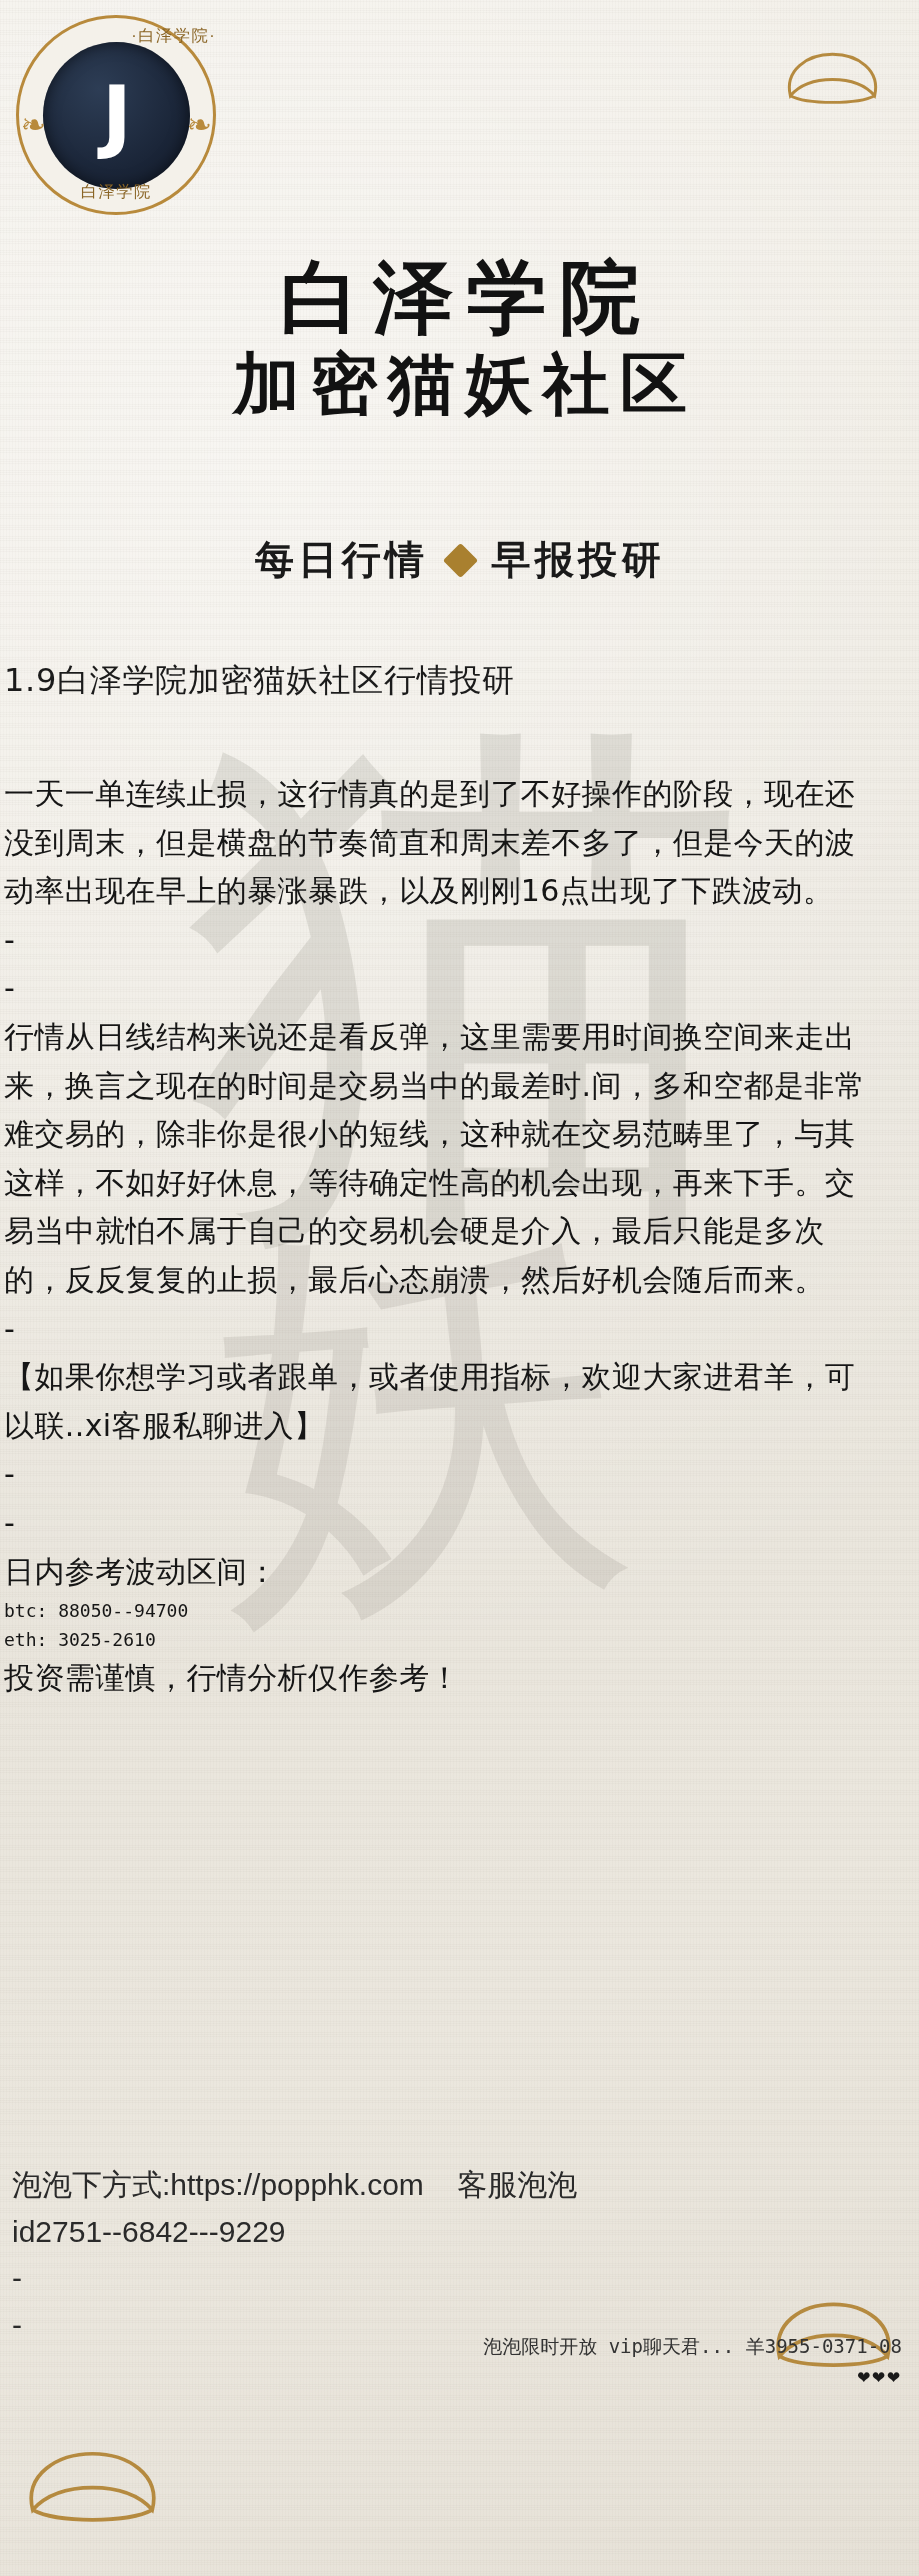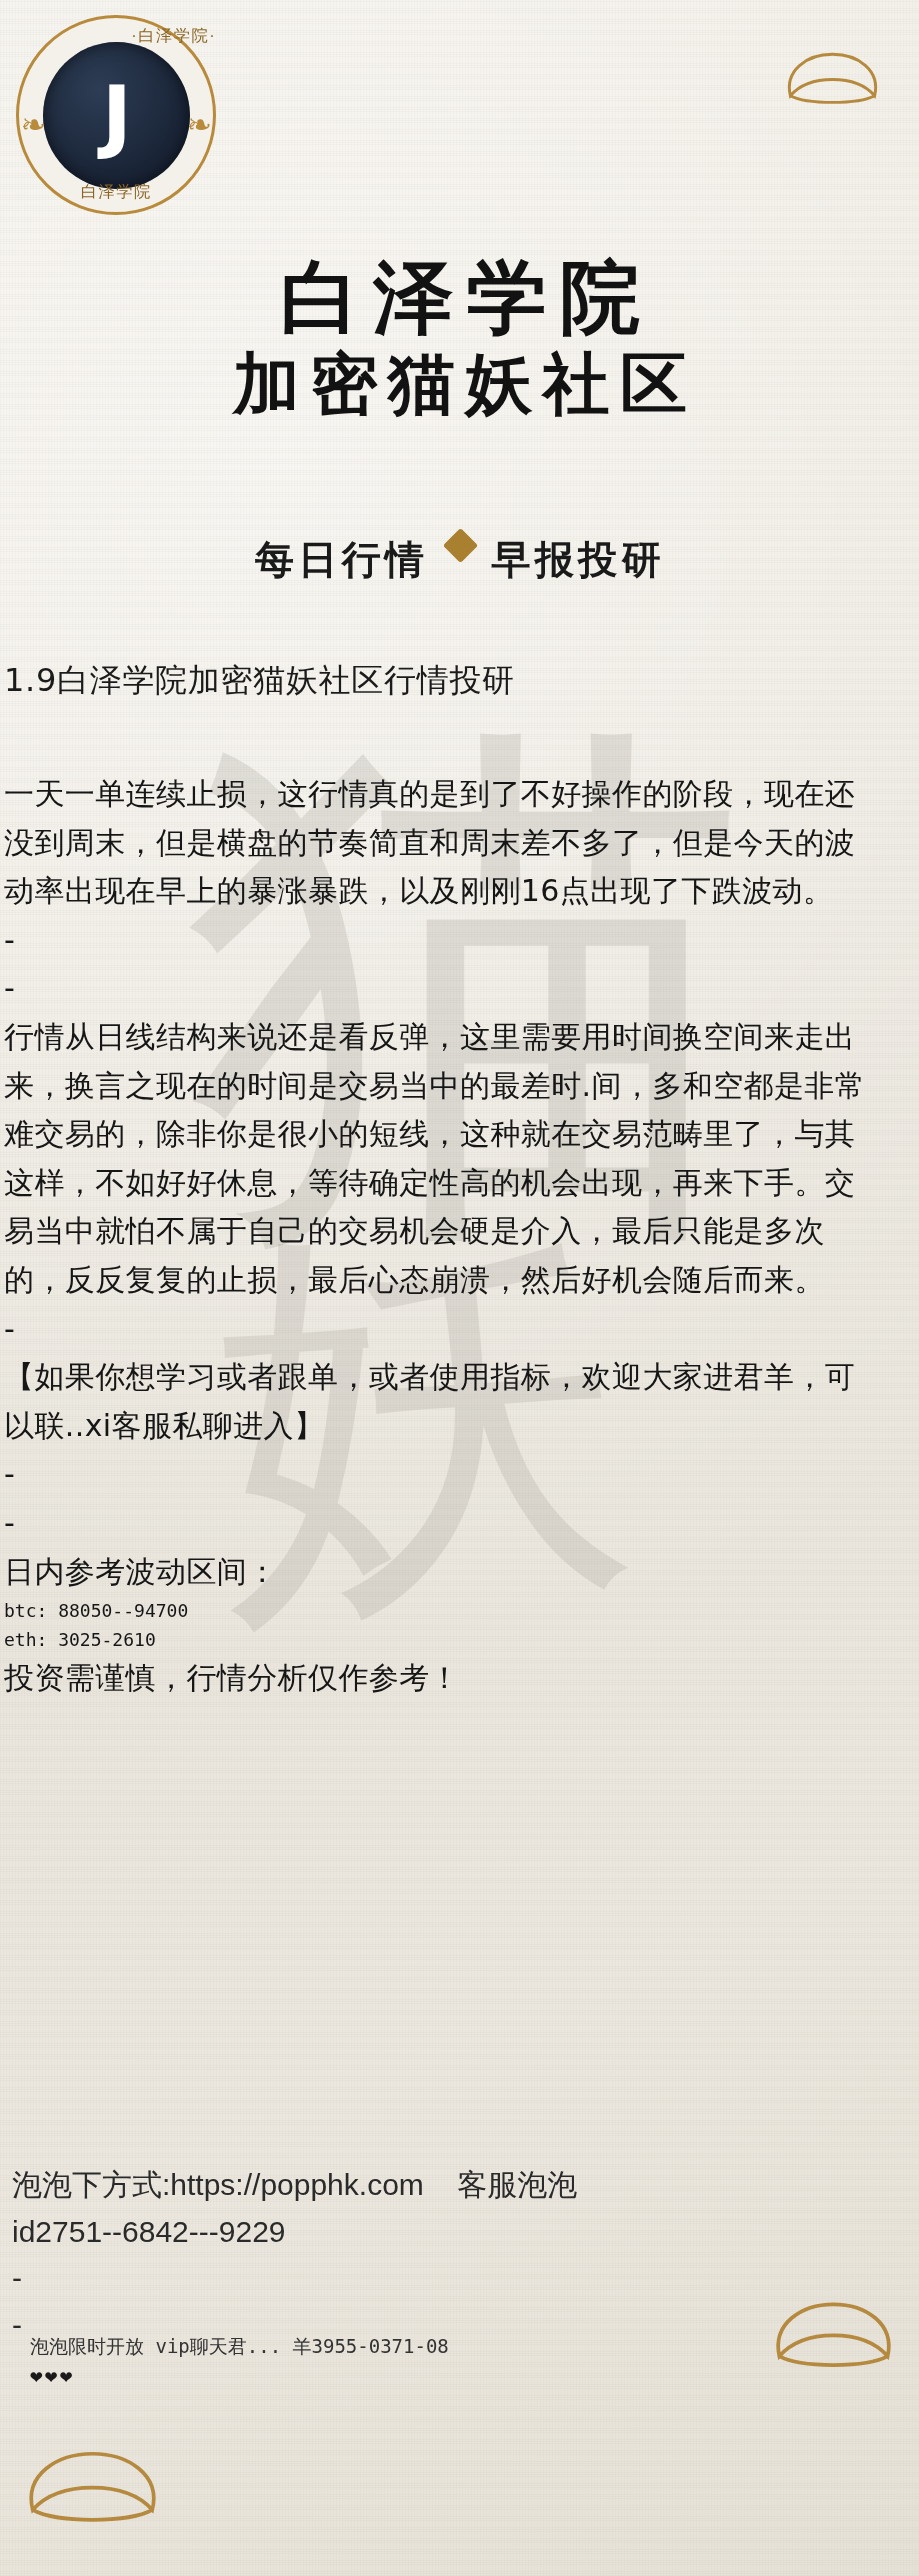--- a/index.html
+++ b/index.html
@@ -155,20 +155,21 @@
     line-height: 1.2;
     letter-spacing: 10.4px;
     text-indent: 10.4px;
   }
   .subtitle-row {
     position: absolute;
     left: 0;
     top: 533px;
     width: 920px;
     display: flex;
+    align-items: center;
     justify-content: center;
     gap: 19px;
   }
   .subtitle-text {
     font-size: 39px;
     font-weight: bold;
     letter-spacing: 4.4px;
     color: #1a1a1a;
     font-family: "DejaVu Sans", "Liberation Sans", sans-serif;
   }
@@ -222,27 +223,28 @@
     top: 2162px;
     width: 881px;
     font-size: 30px;
     line-height: 1.55;
     color: #2a2a2a;
     font-family: Liberation Sans, sans-serif;
   }
   .footer .line { white-space: pre-wrap; }
   .footer-small {
     position: absolute;
-    left: 30px;
+    left: 21px;
     top: 2332px;
     width: 881px;
     font-size: 19px;
     line-height: 1.5;
     color: #333;
     font-family: "DejaVu Sans Mono", "Liberation Mono", monospace;
+    text-align: right;
   }
   .hearts {
     color: #1a1a1a;
     font-size: 21px;
     letter-spacing: 2.2px;
   }
 </style>
 </head>
 <body>
 

